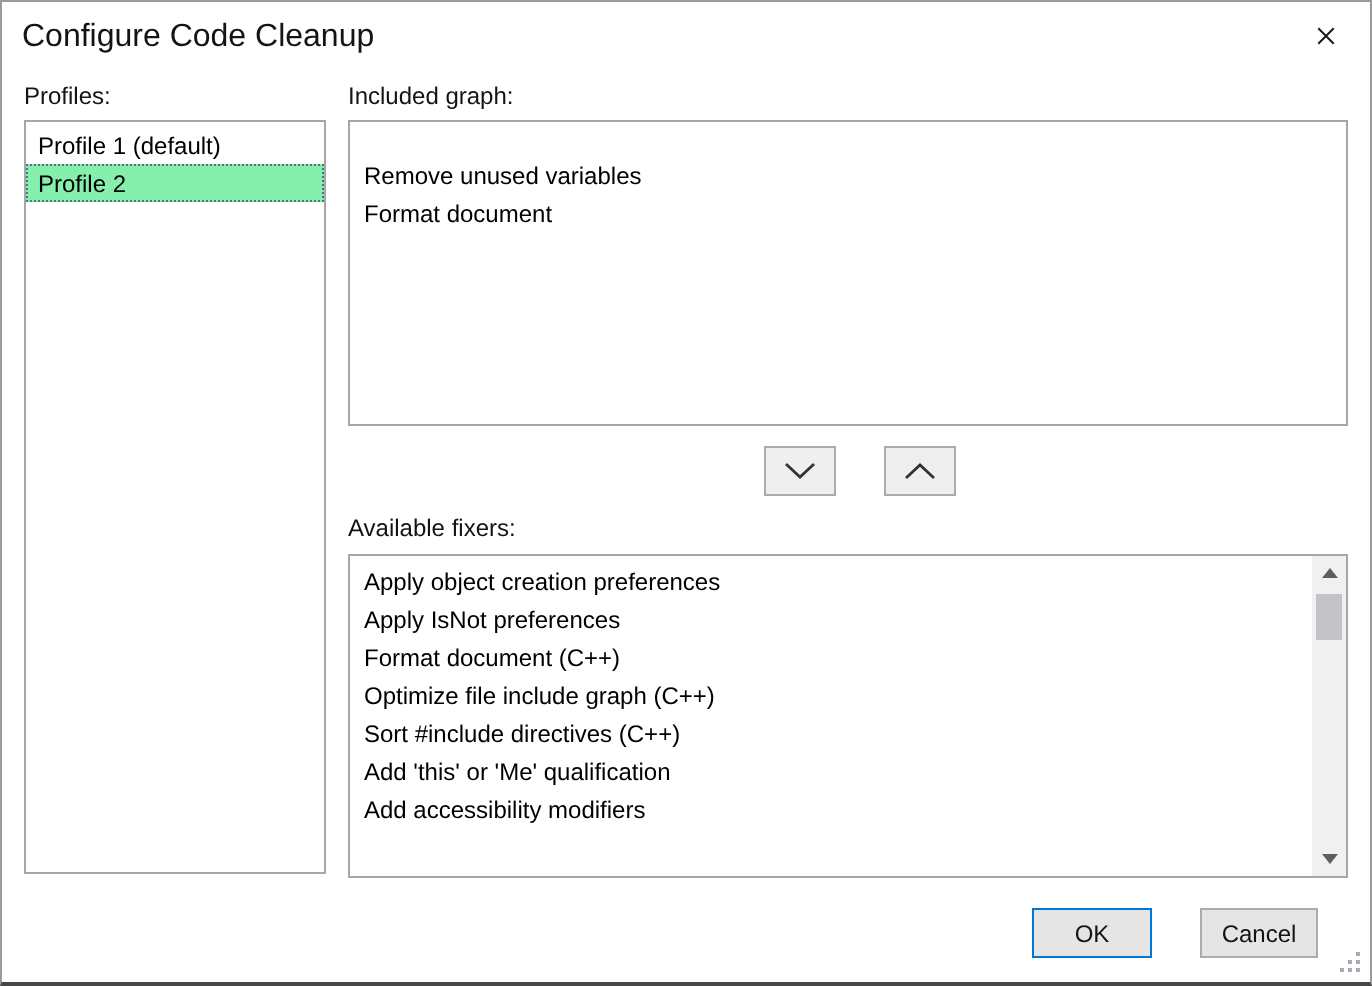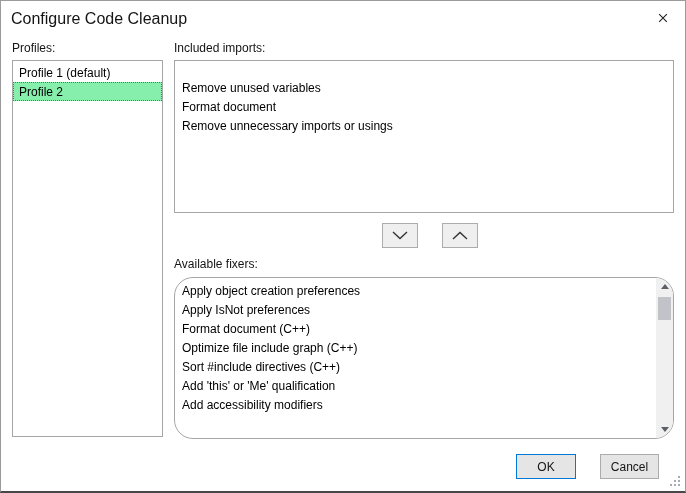--- a/index.html
+++ b/index.html
@@ -12,21 +12,21 @@
              justify-content:center;background:transparent;border:none;cursor:default;}
 
   .label{position:absolute;color:#141414;white-space:nowrap;}
   .lbl-profiles{left:11px;top:40px;}
   .lbl-included{left:173px;top:40px;}
   .lbl-available{left:173px;top:256px;}
 
   .listbox{position:absolute;box-sizing:border-box;background:#ffffff;border:1px solid #a5a6a8;overflow:hidden;}
   .profiles-list{left:11px;top:59px;width:151px;height:377px;padding-top:2px;}
   .included-list{left:173px;top:59px;width:500px;height:153px;padding-top:17px;}
-  .available-list{left:173px;top:276px;width:500px;height:162px;padding-top:3px;border-radius:19px;}
+  .available-list{left:173px;top:276px;width:500px;height:162px;padding-top:3px;}
 
   .row{height:19px;line-height:18px;box-sizing:border-box;border:1px solid transparent;
        padding-left:5px;white-space:nowrap;overflow:hidden;}
   .included-list .row,.available-list .row{padding-left:6px;}
   .row.selected{background:#86efac;border:1px dotted #53718a;}
 
   .chev-btn{position:absolute;top:222px;width:36px;height:25px;box-sizing:border-box;
             background:#efefef;border:1px solid #acacac;display:flex;align-items:center;justify-content:center;padding:0;}
   .btn-down{left:381px;}
   .btn-up{left:441px;}
@@ -54,32 +54,31 @@
 
   <div class="title">Configure Code Cleanup</div>
 
   <button class="close-btn" aria-label="Close">
     <svg width="14" height="14" viewBox="0 0 14 14">
       <path d="M2.5 2.5 L11.5 11.5 M11.5 2.5 L2.5 11.5" stroke="#1b1b1b" stroke-width="1.2" fill="none"></path>
     </svg>
   </button>
 
   <div class="label lbl-profiles">Profiles:</div>
-  <div class="label lbl-included">Included imports:</div>
+  <div class="label lbl-included">Included graph:</div>
   <div class="label lbl-available">Available fixers:</div>
 
   <div class="listbox profiles-list">
     <div class="row">Profile 1 (default)</div>
       <div class="row selected">Profile 2</div>
   </div>
 
   <div class="listbox included-list">
     <div class="row">Remove unused variables</div>
       <div class="row">Format document</div>
-      <div class="row">Remove unnecessary imports or usings</div>
   </div>
 
   <button class="chev-btn btn-down" aria-label="Move down">
     <svg width="18" height="9" viewBox="0 0 18 9">
       <path d="M2 1 L9 7.5 L16 1" stroke="#333333" stroke-width="1.4" fill="none"></path>
     </svg>
   </button>
   <button class="chev-btn btn-up" aria-label="Move up">
     <svg width="18" height="9" viewBox="0 0 18 9">
       <path d="M2 8 L9 1.5 L16 8" stroke="#333333" stroke-width="1.4" fill="none"></path>

